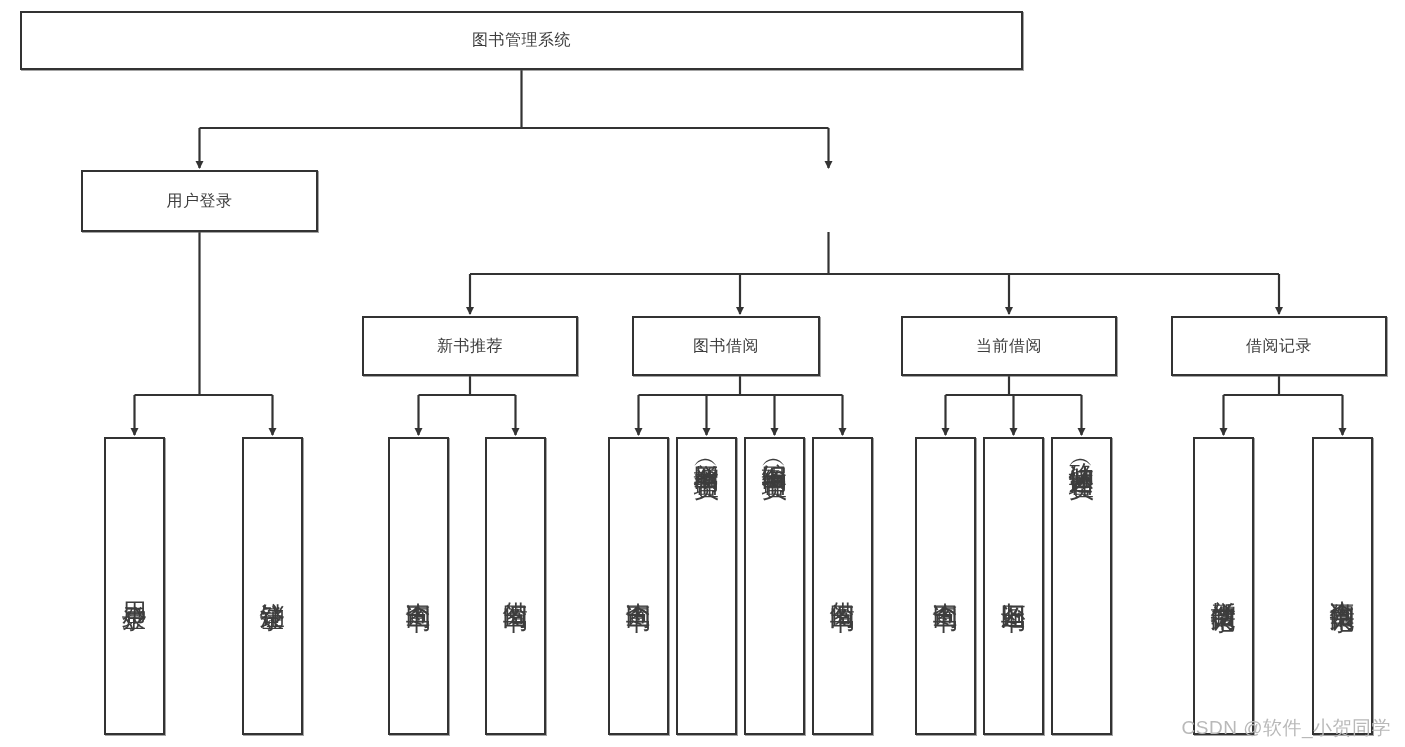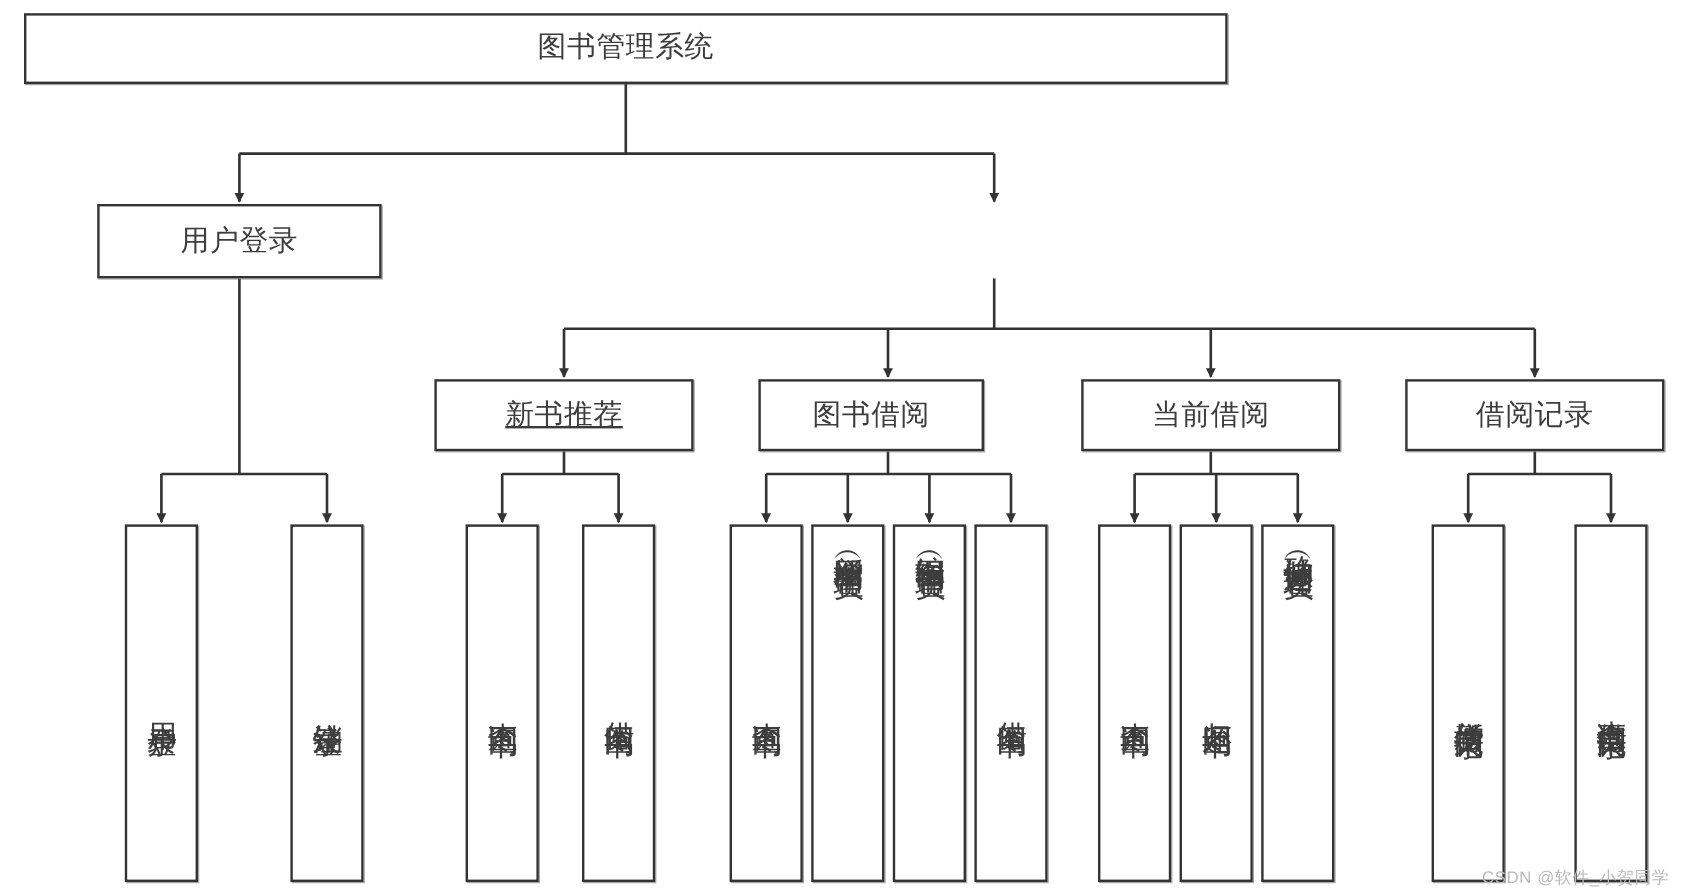--- a/index.html
+++ b/index.html
@@ -41,21 +41,21 @@
   }
   .node-label {
     display: block;
     text-align: center;
     line-height: 1.18;
     color: #3d3d3d;
     letter-spacing: 0.5px;
   }
   .node.horizontal .node-label {
     writing-mode: horizontal-tb;
-    font-size: 24px;
+    font-size: 16px;
   }
   .node.vertical {
     align-items: flex-start;
     justify-content: center;
     padding-top: 4px;
   }
   .node.vertical .node-label {
     writing-mode: vertical-rl;
     text-orientation: upright;
     font-size: 25px;
@@ -64,21 +64,21 @@
     white-space: nowrap;
   }
   .node.vertical.center-text {
     align-items: center;
     padding-top: 0;
   }
   #watermark {
     position: absolute;
     right: 14px;
     bottom: 6px;
-    font-size: 14px;
+    font-size: 19px;
     color: #b9b9b9;
     letter-spacing: 0.5px;
     white-space: nowrap;
     user-select: none;
   }
 </style>
 </head>
 <body>
 
 <div id="diagram-root">
@@ -127,21 +127,21 @@
   </svg>
 
   <div class="node horizontal" style="left: 20px; top: 11px; width: 1003px; height: 59px;">
     <span class="node-label">图书管理系统</span>
   </div>
 
   <div class="node horizontal" style="left: 81px; top: 170px; width: 237px; height: 62px;">
     <span class="node-label">用户登录</span>
   </div>
 
-  <div class="node horizontal" style="left: 362px; top: 316px; width: 216px; height: 60px; text-decoration: underline;">
+  <div class="node horizontal" style="left: 362px; top: 316px; width: 216px; height: 60px;">
     <span class="node-label">新书推荐</span>
   </div>
   <div class="node horizontal" style="left: 632px; top: 316px; width: 188px; height: 60px;">
     <span class="node-label">图书借阅</span>
   </div>
   <div class="node horizontal" style="left: 901px; top: 316px; width: 216px; height: 60px;">
     <span class="node-label">当前借阅</span>
   </div>
   <div class="node horizontal" style="left: 1171px; top: 316px; width: 216px; height: 60px;">
     <span class="node-label">借阅记录</span>

